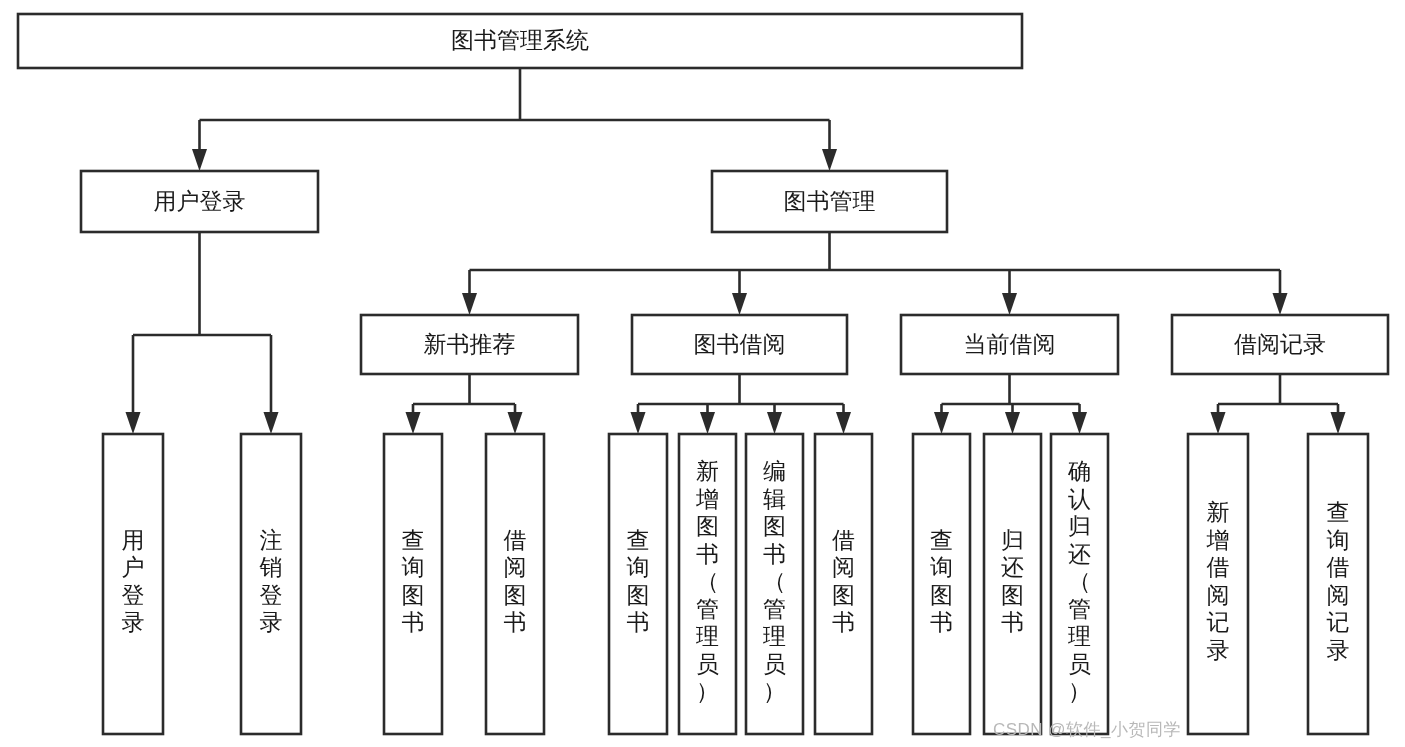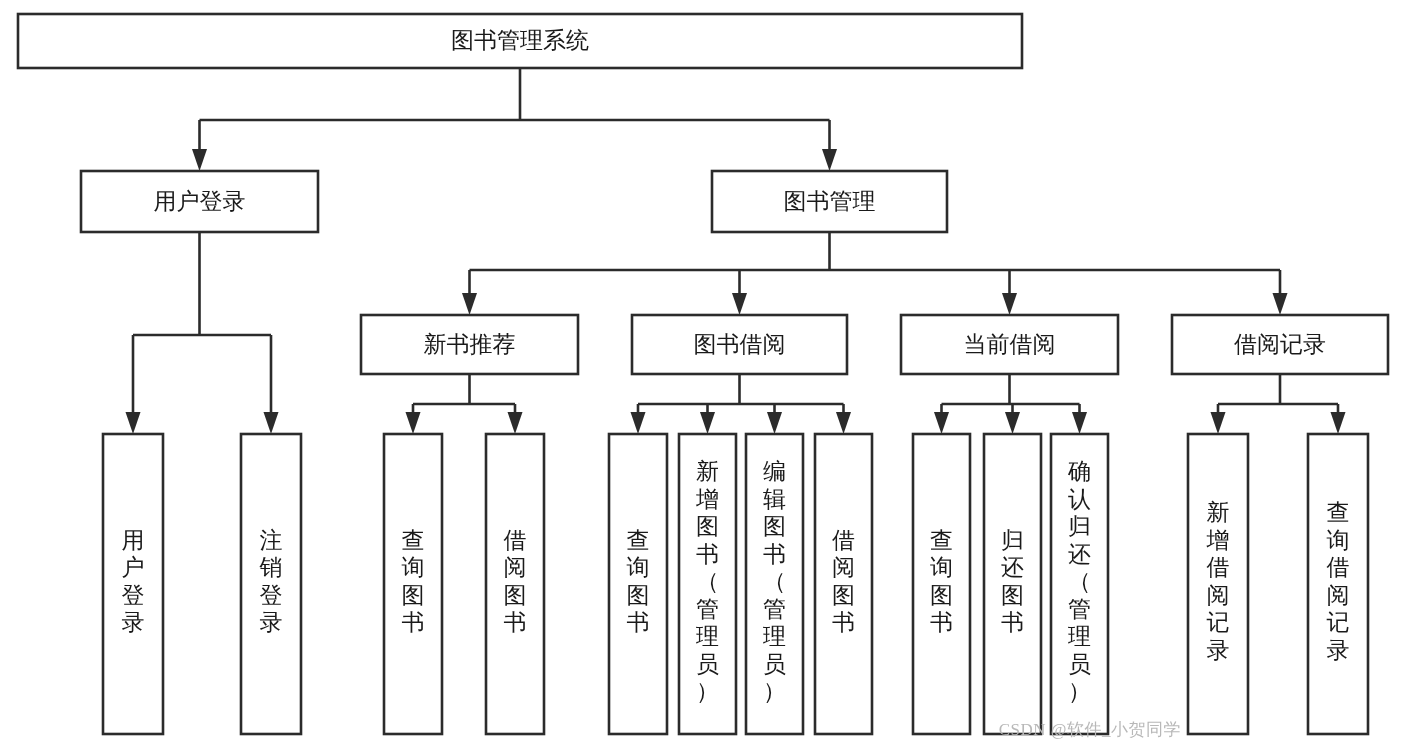--- a/index.html
+++ b/index.html
@@ -52,21 +52,21 @@
   .node-label-vertical {
     font-family: "Liberation Sans", "DejaVu Sans", sans-serif;
     fill: #1a1a1a;
     font-size: 23px;
     text-anchor: middle;
   }
   .watermark {
     position: absolute;
     right: 12px;
     bottom: 6px;
-    font-family: Liberation Serif, serif;
+    font-family: Liberation Sans, sans-serif;
     font-size: 17px;
     color: #b8b8b8;
     letter-spacing: 0.5px;
     white-space: nowrap;
     user-select: none;
   }
 </style>
 </head>
 <body>
 

